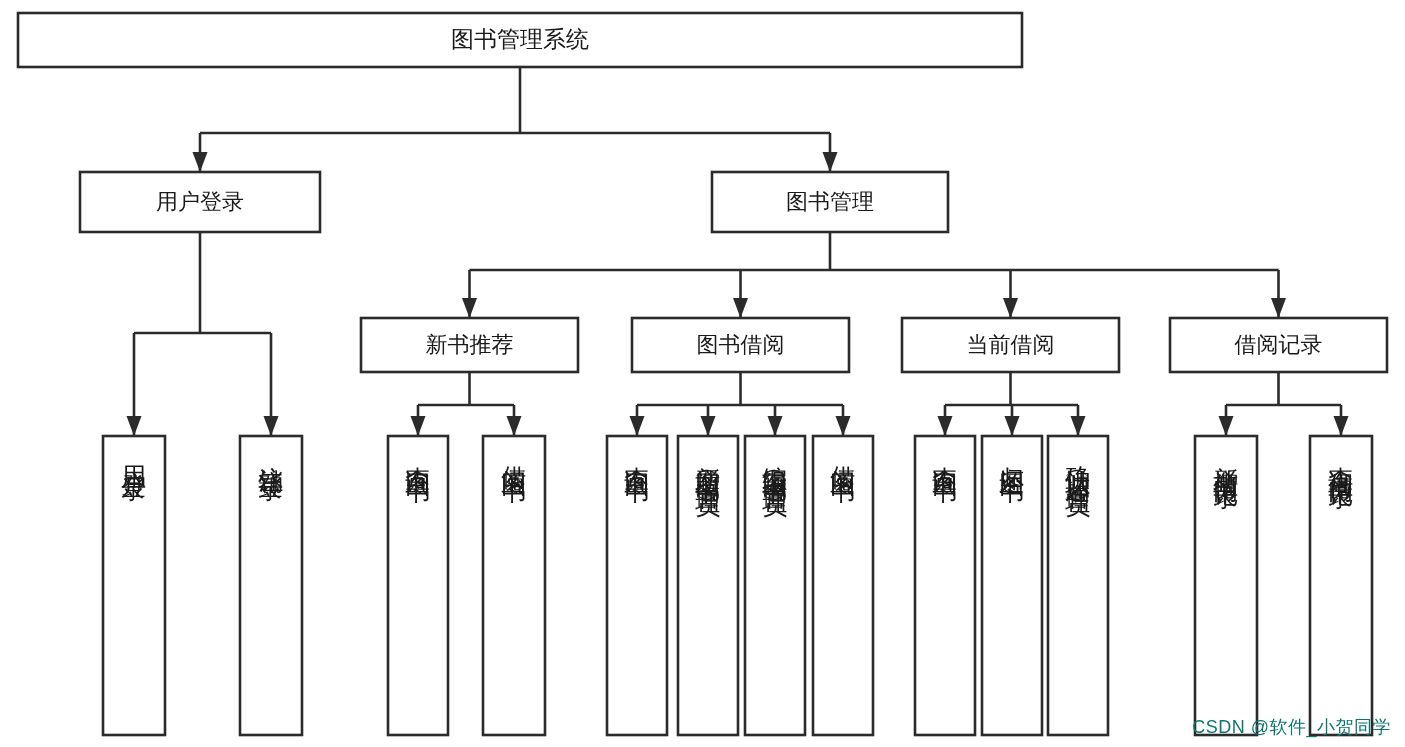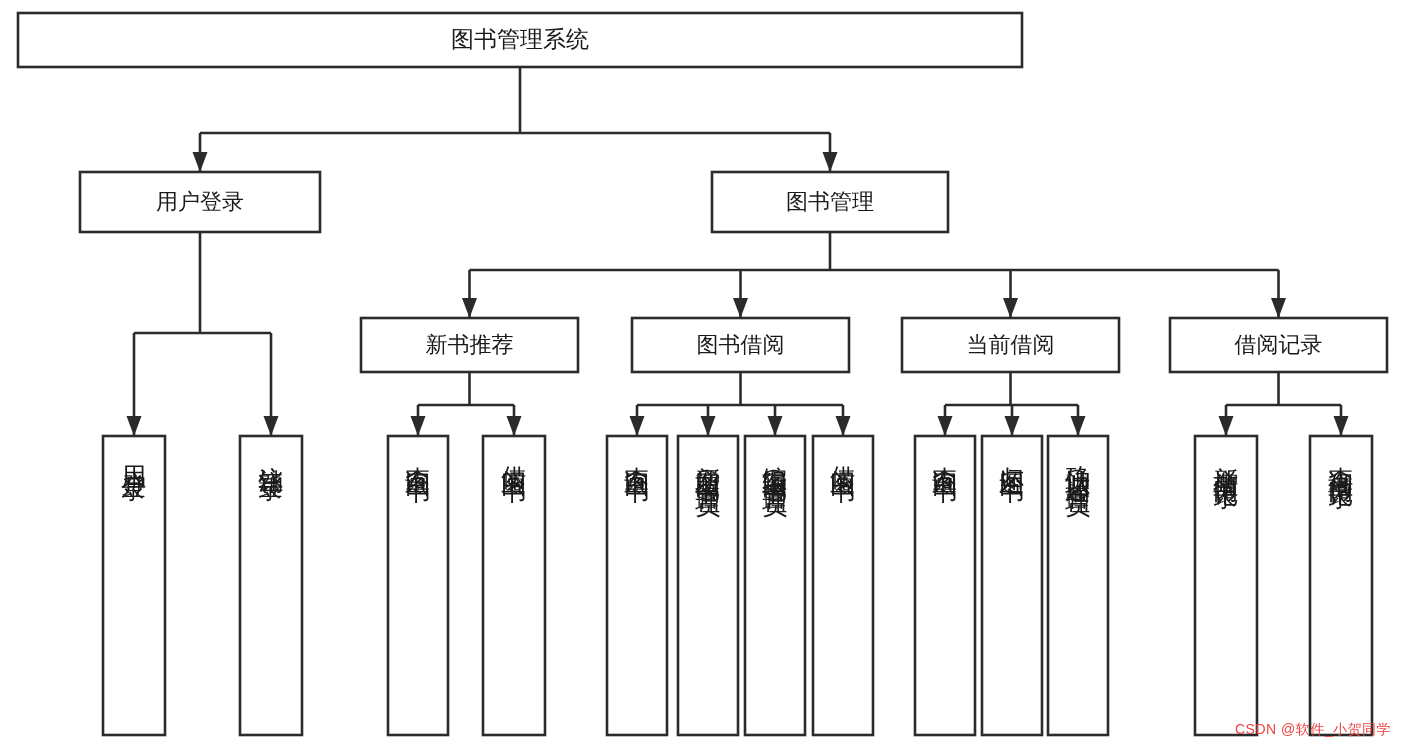--- a/index.html
+++ b/index.html
@@ -70,22 +70,22 @@
     line-height: 1.05;
     letter-spacing: 5px;
     color: #1a1a1a;
     white-space: nowrap;
   }
   .watermark {
     position: absolute;
     right: 14px;
     bottom: 8px;
     font-family: "Liberation Sans", "DejaVu Sans", sans-serif;
-    font-size: 14px;
-    color: #ef4444;
+    font-size: 18px;
+    color: #0f766e;
     letter-spacing: 0.5px;
     user-select: none;
   }
 </style>
 </head>
 <body>
 
 <div id="diagram-root">
 
   <svg class="diagram-canvas" viewBox="0 0 1405 747">

